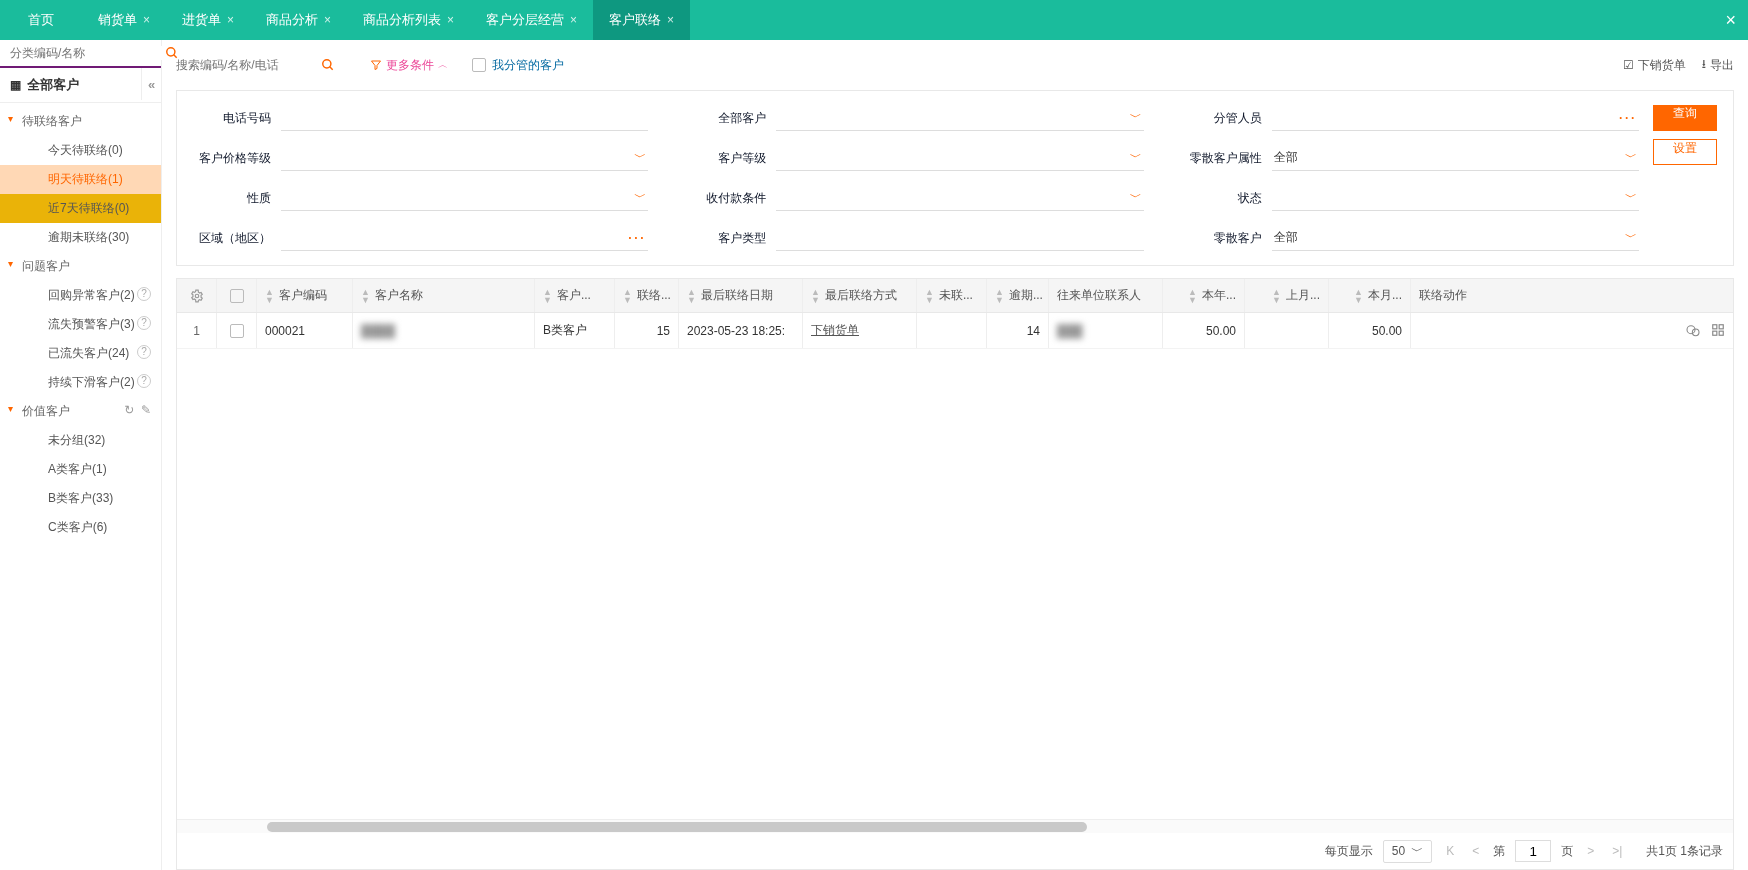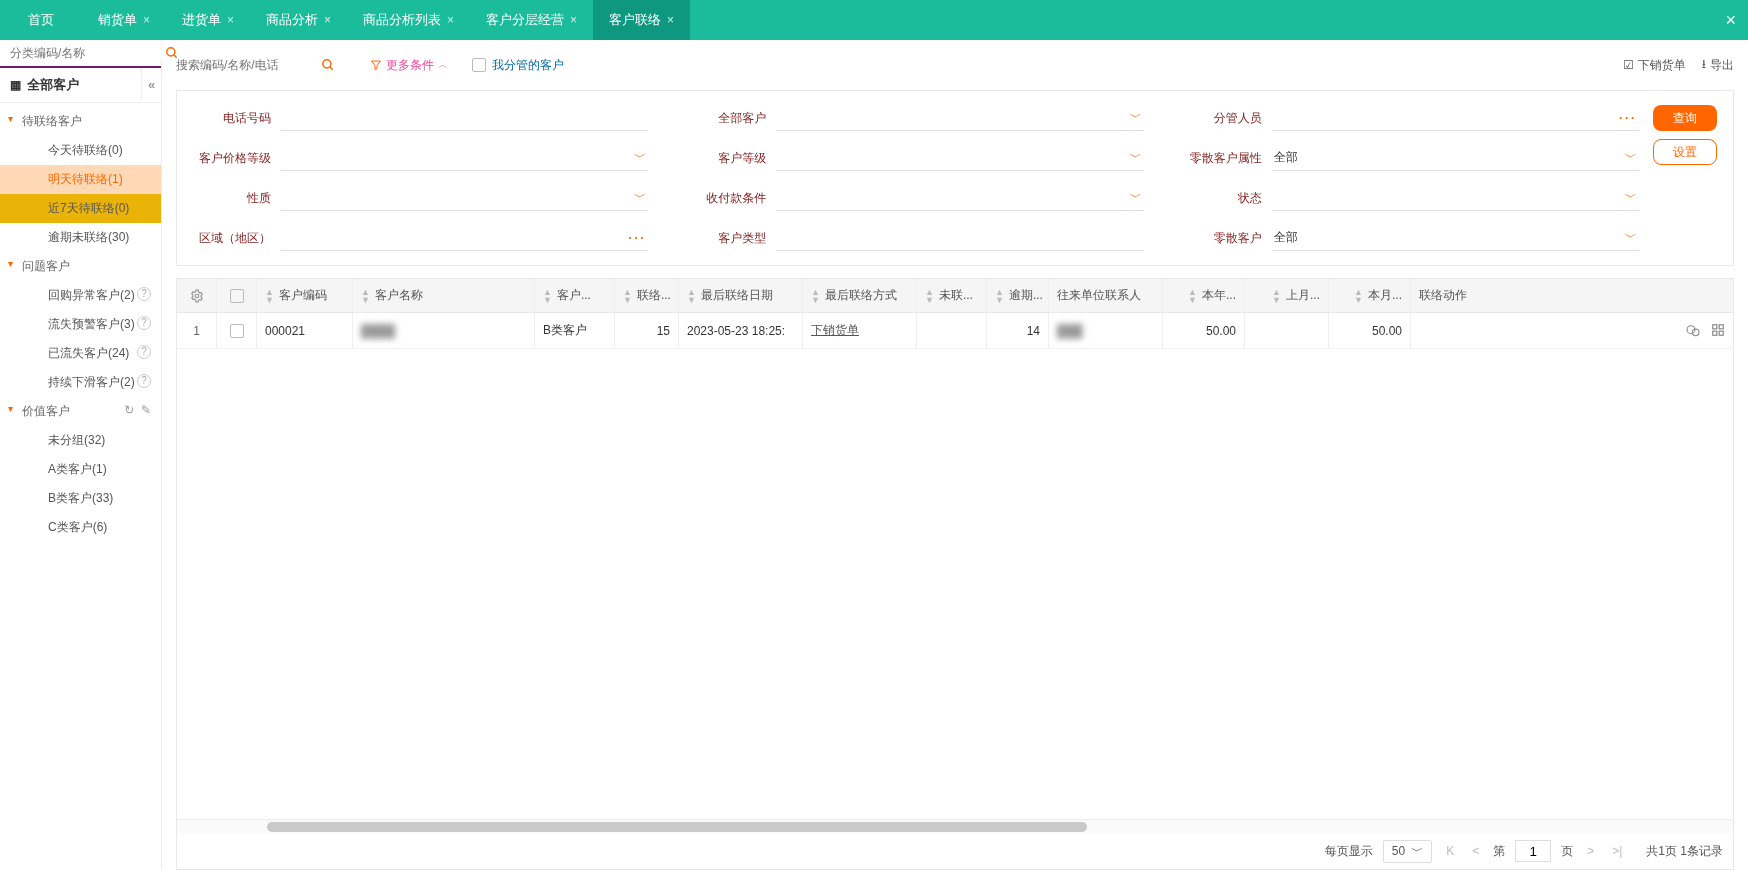--- a/index.html
+++ b/index.html
@@ -42,27 +42,27 @@
     .more-cond .chev { font-size: 10px; }
     .checkbox-line { display: flex; align-items: center; gap: 6px; color: #0369a1; }
     .chk { width: 14px; height: 14px; border: 1px solid #bbb; display: inline-block; border-radius: 2px; }
     .toolbar-right { margin-left: auto; display: flex; align-items: center; gap: 16px; color: #555; }
     .tool-btn { display: flex; align-items: center; gap: 4px; cursor: pointer; }
 
     
     .filter-panel { border: 1px solid #e8e8e8; padding: 14px 16px; display: flex; gap: 14px; margin-bottom: 12px; }
     .filter-grid { flex: 1; display: grid; grid-template-columns: repeat(3, 1fr); column-gap: 40px; row-gap: 14px; }
     .filter-row { display: flex; align-items: center; }
-    .filter-row .label { width: 88px; text-align: right; padding-right: 10px; color: #7f1d1d; flex-shrink: 0; font-size: 12px; }
+    .filter-row .label { width: 88px; text-align: right; padding-right: 10px; color: #0f172a; flex-shrink: 0; font-size: 12px; }
     .filter-row .label.wide { width: 88px; }
     .field { flex: 1; border-bottom: 1px solid #ddd; height: 26px; display: flex; align-items: center; justify-content: space-between; padding: 0 2px; color: #333; position: relative; }
     .field .chev-icon { color: #ff6600; font-size: 12px; }
     .field .dots { color: #ff6600; letter-spacing: 2px; font-weight: bold; }
     .filter-actions { width: 64px; display: flex; flex-direction: column; gap: 8px; align-items: stretch; }
-    .btn { height: 26px; border-radius: 8px; display: flex; align-items: center; justify-content: center; cursor: pointer; font-size: 12px; }
+    .btn { height: 26px; border-radius: 0; display: flex; align-items: flex-start; justify-content: center; cursor: pointer; font-size: 12px; }
     .btn-primary { background: #ff6600; color: #fff; }
     .btn-outline { border: 1px solid #ff6600; color: #ff6600; background: #fff; }
 
     
     .table-wrap { border: 1px solid #e8e8e8; flex: 1; display: flex; flex-direction: column; min-height: 0; }
     .thead { display: flex; background: #f5f5f5; border-bottom: 1px solid #e8e8e8; }
     .th, .td { border-right: 1px solid #eee; padding: 8px 8px; display: flex; align-items: center; overflow: hidden; text-overflow: ellipsis; white-space: nowrap; }
     .th { color: #555; position: relative; font-size: 12px; }
     .th .sort { color: #bbb; font-size: 9px; margin-right: 5px; line-height: 8px; display: inline-flex; flex-direction: column; }
     .th.gear { width: 40px; justify-content: center; color: #999; }

